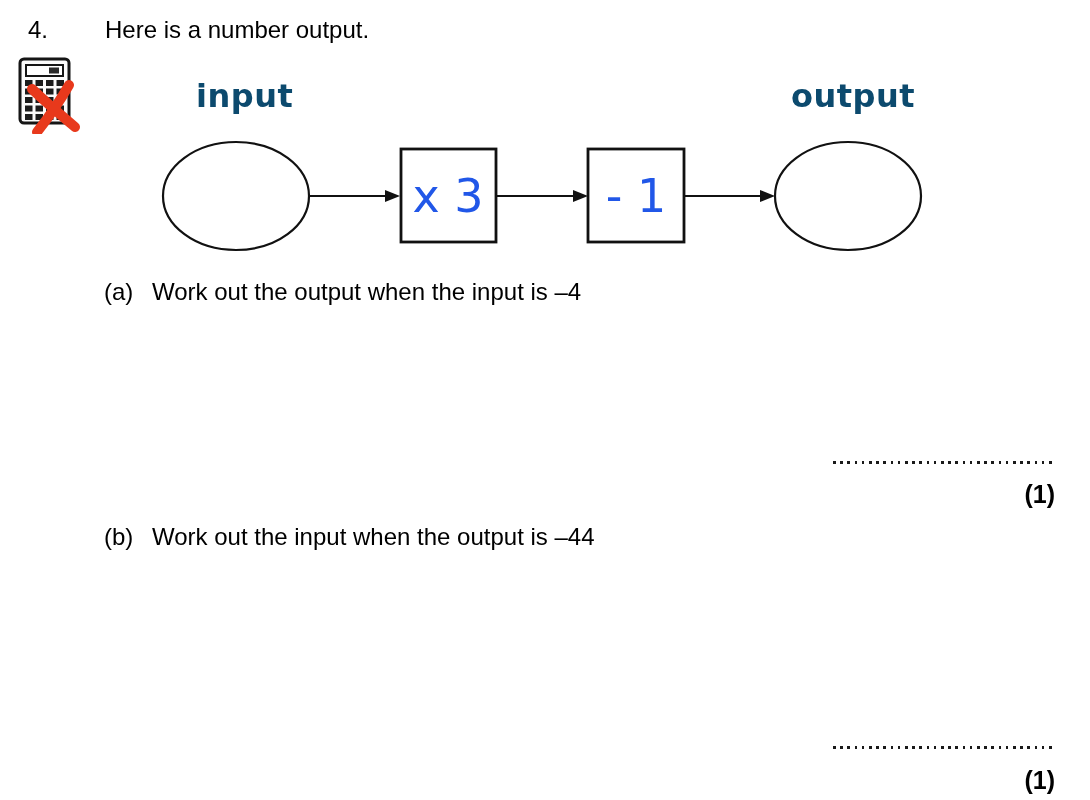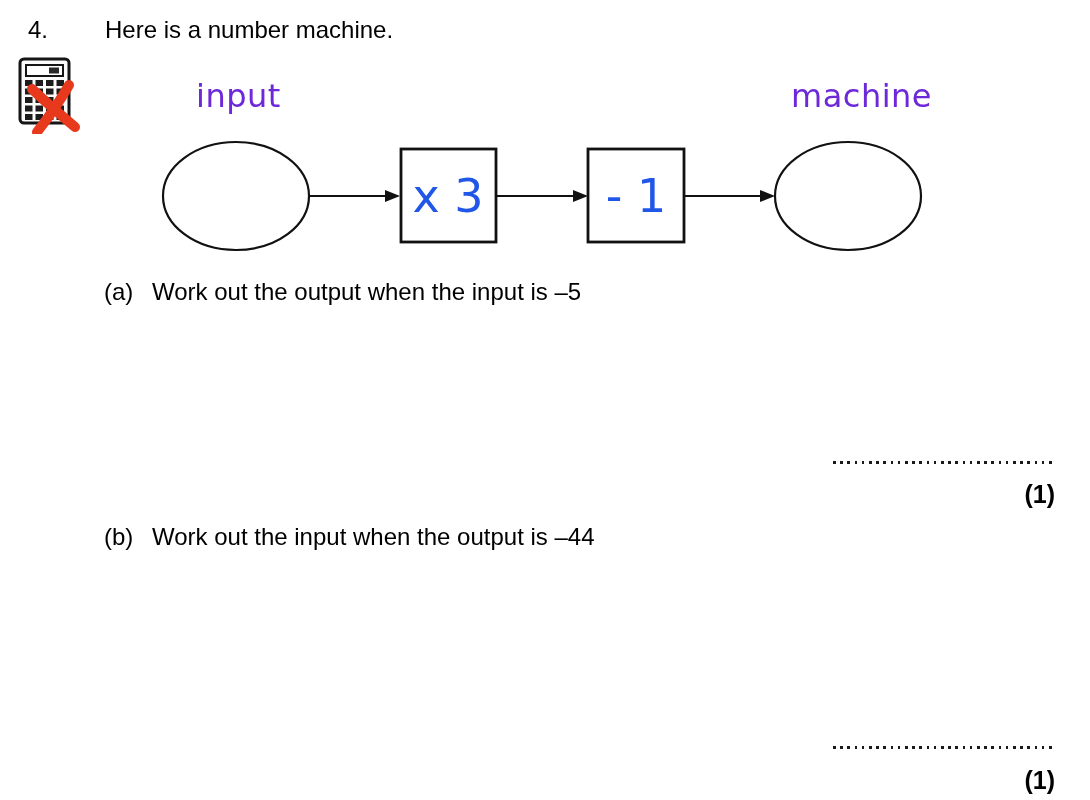--- a/index.html
+++ b/index.html
@@ -31,22 +31,23 @@
     left: 16px; top: 56px;
     width: 70px; height: 78px;
   }
   
   .machine-label {
     position: absolute;
     top: 78px;
     font-family: "DejaVu Sans", sans-serif;
     font-size: 32px;
     line-height: 36px;
-    color: #6d28d9;
+    color: #0c4a6e;
     letter-spacing: 0.5px;
+    font-weight: bold;
   }
   .input-label  { left: 196px; }
   .output-label { left: 791px; }
   
   .diagram {
     position: absolute;
     left: 140px; top: 136px;
     width: 800px; height: 122px;
   }
   .diagram .shape { fill: #ffffff; stroke: #111111; }
@@ -90,21 +91,21 @@
   }
   .marks-a { top: 480px; }
   .marks-b { top: 766px; }
 </style>
 </head>
 <body>
 
 <div class="sheet">
 
   <div class="qnum">4.</div>
-  <div class="intro">Here is a number machine.</div>
+  <div class="intro">Here is a number output.</div>
 
   <svg class="no-calc" viewBox="0 0 70 78" aria-hidden="true">
     <rect x="4" y="3" width="49" height="64" rx="4" fill="#fbfbfb" stroke="#151515" stroke-width="3"></rect>
     <rect x="10" y="9" width="37" height="11" fill="#ffffff" stroke="#151515" stroke-width="2"></rect>
     <rect x="33" y="11.5" width="10" height="6" fill="#2a2a2a"></rect>
     <g fill="#1c1c1c">
       <rect x="9" y="24" width="7.5" height="6"></rect>
         <rect x="19.5" y="24" width="7.5" height="6"></rect>
         <rect x="30" y="24" width="7.5" height="6"></rect>
         <rect x="40.5" y="24" width="7.5" height="6"></rect>
@@ -125,21 +126,21 @@
         <rect x="30" y="58" width="7.5" height="6"></rect>
         <rect x="40.5" y="58" width="7.5" height="6"></rect>
     </g>
     <g stroke="#e8391c" stroke-width="10" fill="none" stroke-linecap="round">
       <path d="M16 33 Q34 50 59 71"></path>
       <path d="M53 29 Q40 52 21 76"></path>
     </g>
   </svg>
 
   <div class="machine-label input-label">input</div>
-  <div class="machine-label output-label">machine</div>
+  <div class="machine-label output-label">output</div>
 
   <svg class="diagram" viewBox="0 0 800 122" aria-hidden="true">
     <ellipse class="shape" cx="96" cy="60" rx="73" ry="54" stroke-width="2.2"></ellipse>
     <g>
       <line class="flow" x1="170" y1="60" x2="247" y2="60"></line>
       <polygon class="head" points="260,60 245,54 245,66"></polygon>
     </g>
     <rect class="shape" x="261" y="13" width="95" height="93" stroke-width="2.8"></rect>
     <text class="op-label" x="308" y="76">x 3</text>
     <g>
@@ -150,21 +151,21 @@
     <text class="op-label" x="496" y="76">- 1</text>
     <g>
       <line class="flow" x1="544" y1="60" x2="622" y2="60"></line>
       <polygon class="head" points="635,60 620,54 620,66"></polygon>
     </g>
     <ellipse class="shape" cx="708" cy="60" rx="73" ry="54" stroke-width="2.2"></ellipse>
   </svg>
 
   <div class="part part-a">
     <span class="part-label">(a)</span>
-    <span>Work out the output when the input is –5</span>
+    <span>Work out the output when the input is –4</span>
   </div>
   <div class="answer-line answer-line-a"></div>
   <div class="marks marks-a">(1)</div>
 
   <div class="part part-b">
     <span class="part-label">(b)</span>
     <span>Work out the input when the output is –44</span>
   </div>
   <div class="answer-line answer-line-b"></div>
   <div class="marks marks-b">(1)</div>

